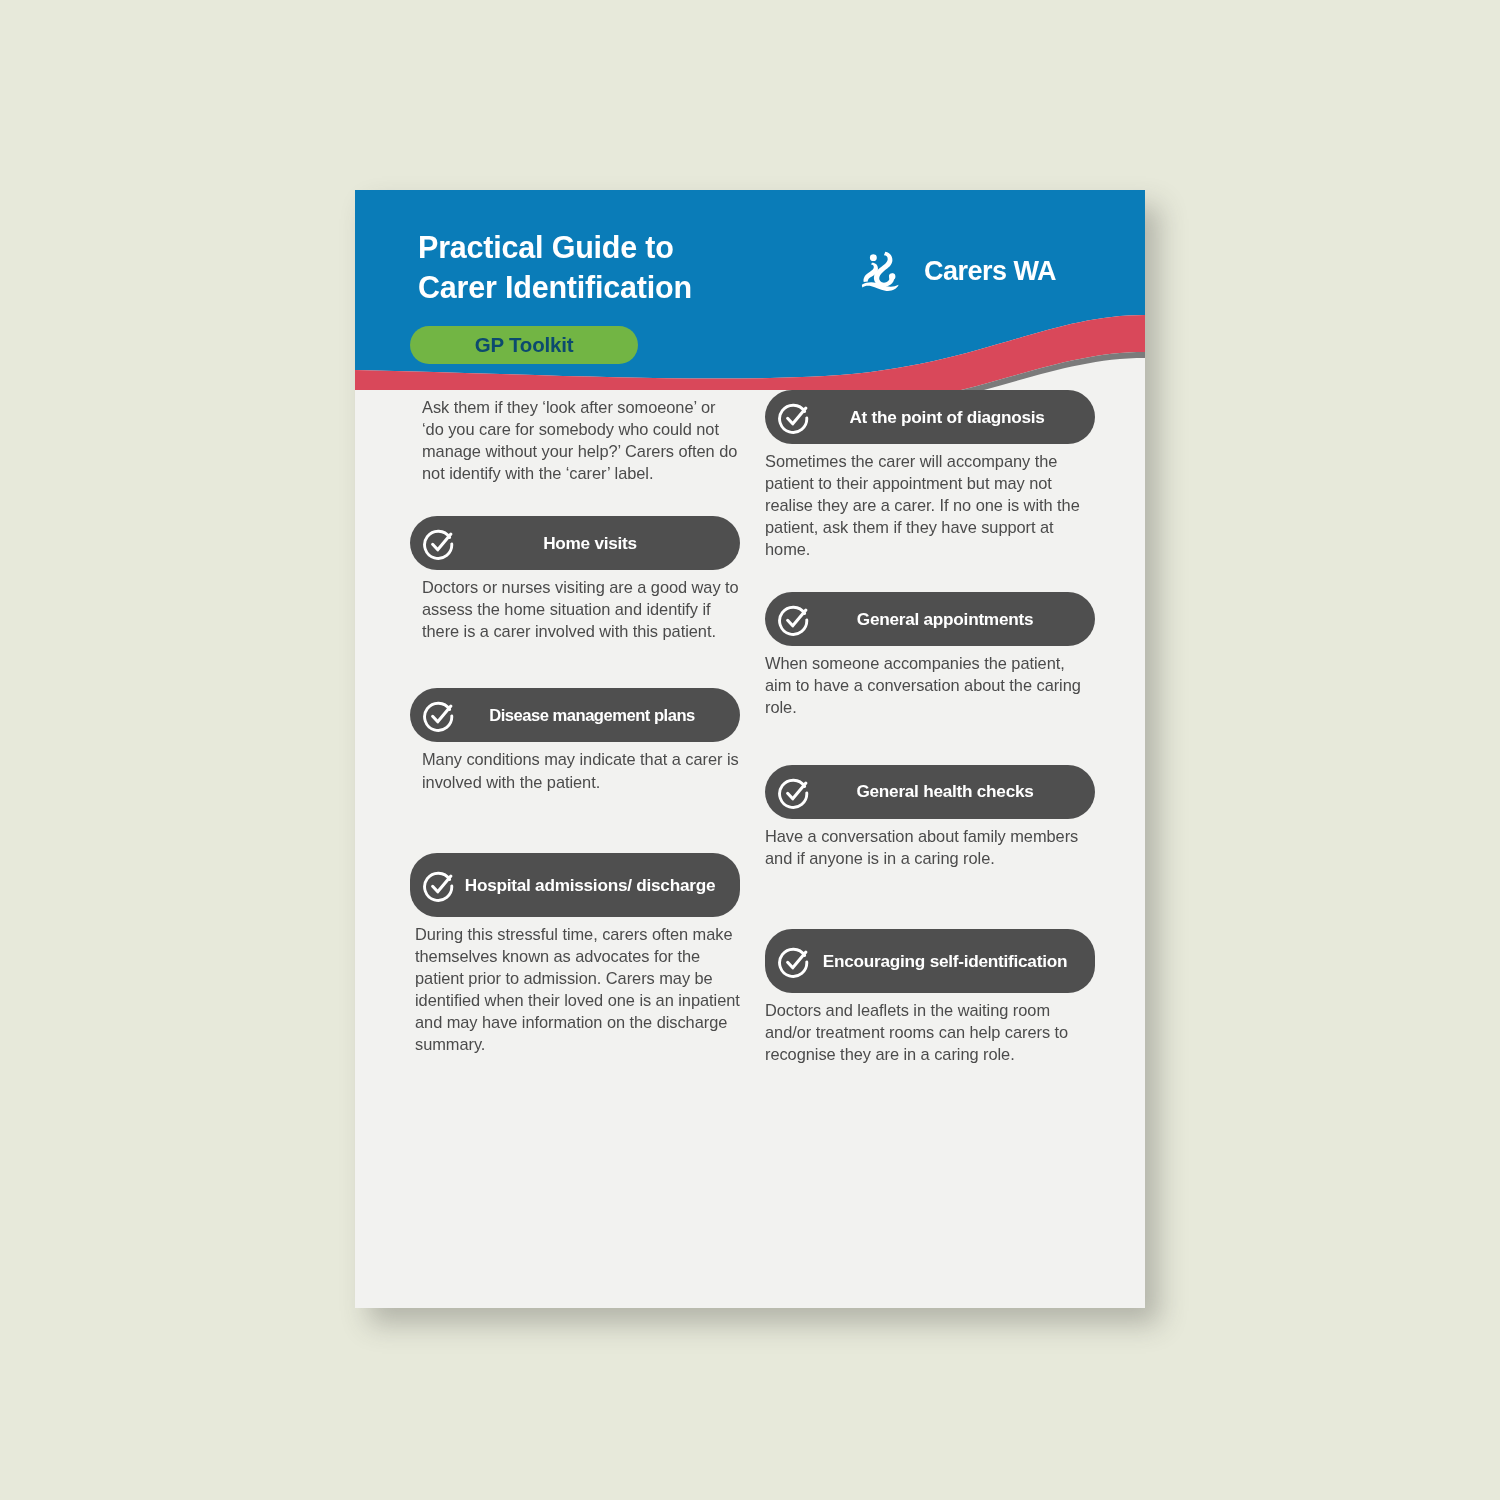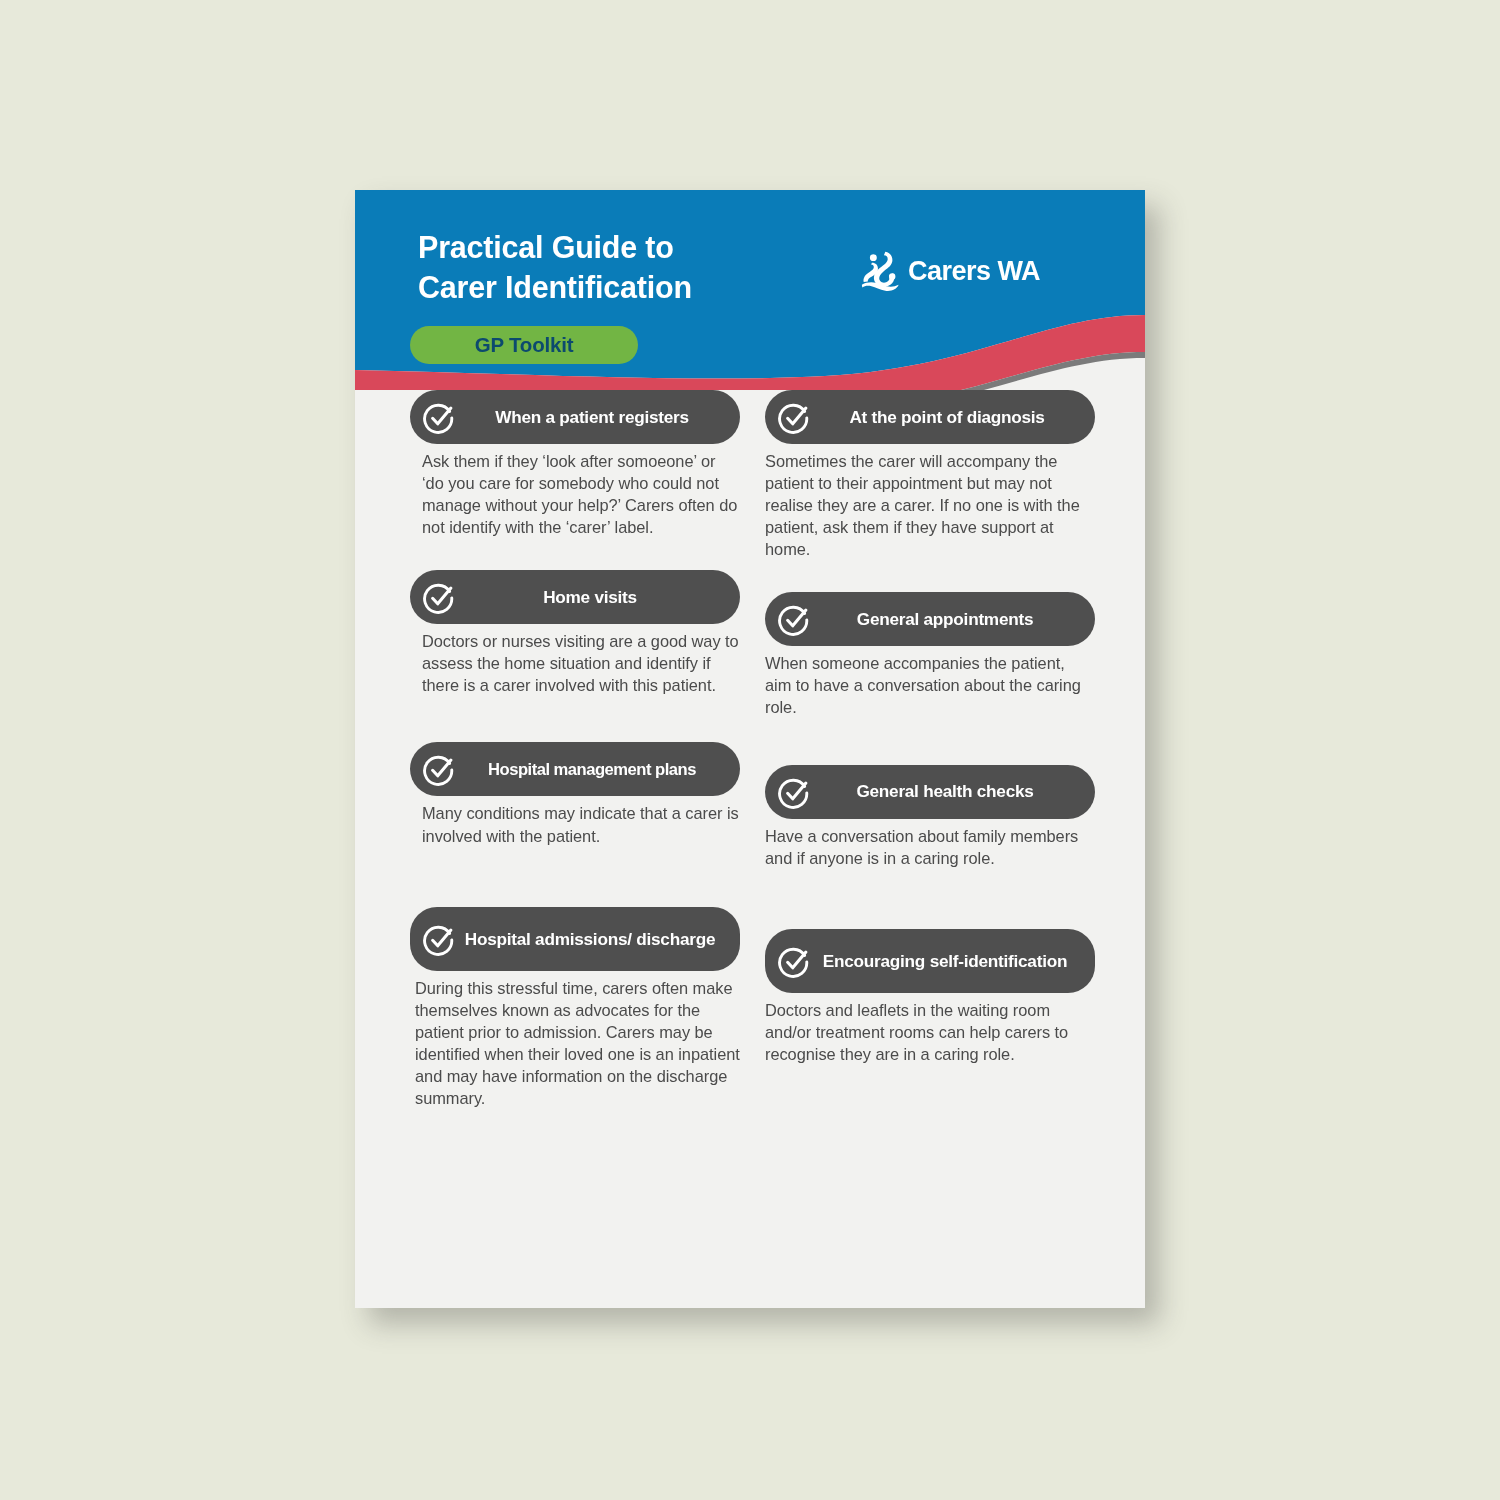--- a/index.html
+++ b/index.html
@@ -81,21 +81,21 @@
   }
 
   
   #logo {
     position: absolute;
     left: 505px;
     top: 58px;
     z-index: 3;
     display: flex;
     align-items: center;
-    gap: 2px;
+    gap: 18px;
   }
   #logo-mark { width: 46px; height: 46px; display: block; }
   #logo-text {
     font-size: 27px;
     font-weight: bold;
     color: #ffffff;
     letter-spacing: -0.5px;
     white-space: nowrap;
   }
 
@@ -218,27 +218,20 @@
       </svg>
       <span id="logo-text">Carers WA</span>
     </div>
   </div>
 
   <div id="content">
 
     <div class="column" id="col-left">
 
       <div class="block">
-        <div class="pill">
-          <svg class="check-icon" viewBox="0 0 40 40">
-            <path d="M32.5,13.5 A16,16 0 1 0 35,21" fill="none" stroke="#ffffff" stroke-width="3.4" stroke-linecap="round"></path>
-            <path d="M12.5,21.5 L18.5,28 L34,9.5" fill="none" stroke="#ffffff" stroke-width="3.6" stroke-linecap="round" stroke-linejoin="round"></path>
-          </svg>
-          <span class="pill-label wide">When a patient registers</span>
-        </div>
         <div class="para indent">Ask them if they ‘look after somoeone’ or ‘do you care for  somebody who could not manage without your help?’ Carers often do not identify with the ‘carer’ label.</div>
       </div>
 
       <div class="spacer-32"></div>
 
       <div class="block">
         <div class="pill">
           <svg class="check-icon" viewBox="0 0 40 40">
             <path d="M32.5,13.5 A16,16 0 1 0 35,21" fill="none" stroke="#ffffff" stroke-width="3.4" stroke-linecap="round"></path>
             <path d="M12.5,21.5 L18.5,28 L34,9.5" fill="none" stroke="#ffffff" stroke-width="3.6" stroke-linecap="round" stroke-linejoin="round"></path>
@@ -249,21 +242,21 @@
       </div>
 
       <div class="spacer-46"></div>
 
       <div class="block">
         <div class="pill">
           <svg class="check-icon" viewBox="0 0 40 40">
             <path d="M32.5,13.5 A16,16 0 1 0 35,21" fill="none" stroke="#ffffff" stroke-width="3.4" stroke-linecap="round"></path>
             <path d="M12.5,21.5 L18.5,28 L34,9.5" fill="none" stroke="#ffffff" stroke-width="3.6" stroke-linecap="round" stroke-linejoin="round"></path>
           </svg>
-          <span class="pill-label tight">Hospital management plans</span>
+          <span class="pill-label tight">Disease management plans</span>
         </div>
         <div class="para indent">Many conditions may indicate that a carer is involved with the patient.</div>
       </div>
 
       <div class="spacer-60"></div>
 
       <div class="block">
         <div class="pill tall">
           <svg class="check-icon" viewBox="0 0 40 40">
             <path d="M32.5,13.5 A16,16 0 1 0 35,21" fill="none" stroke="#ffffff" stroke-width="3.4" stroke-linecap="round"></path>

